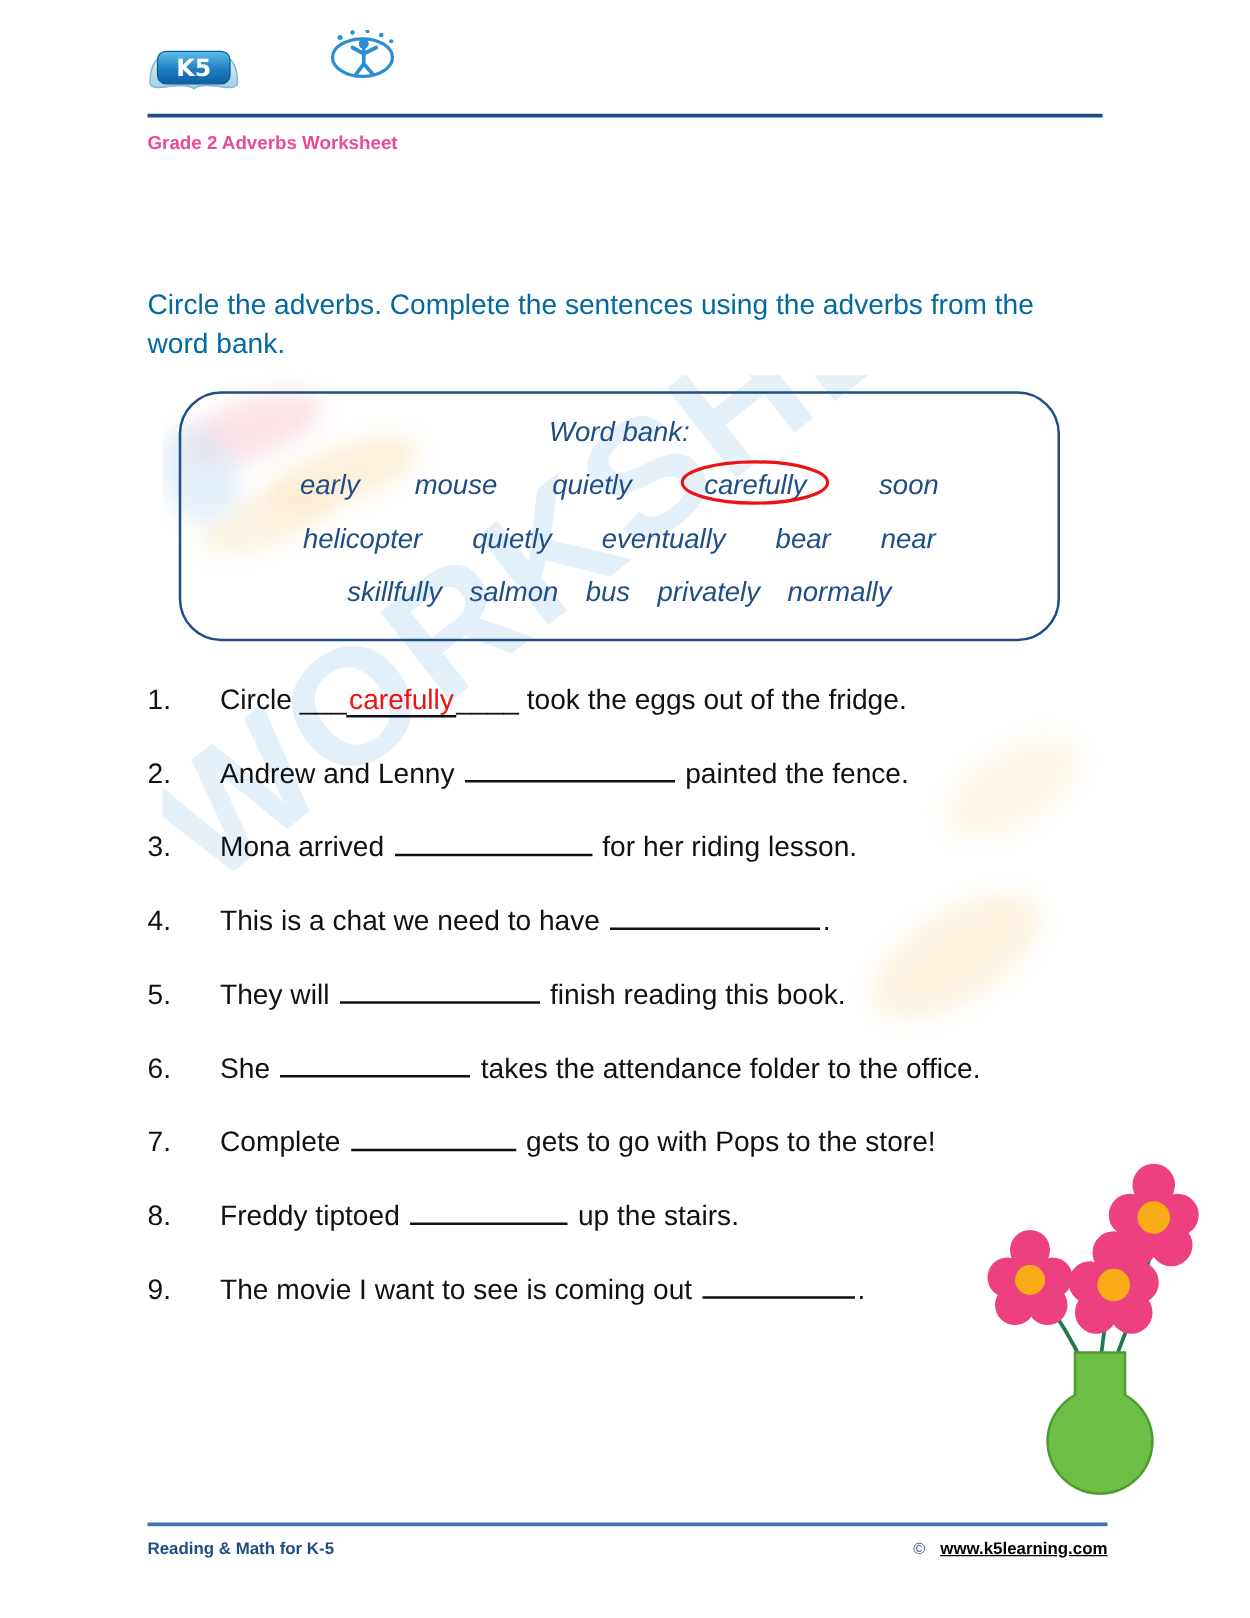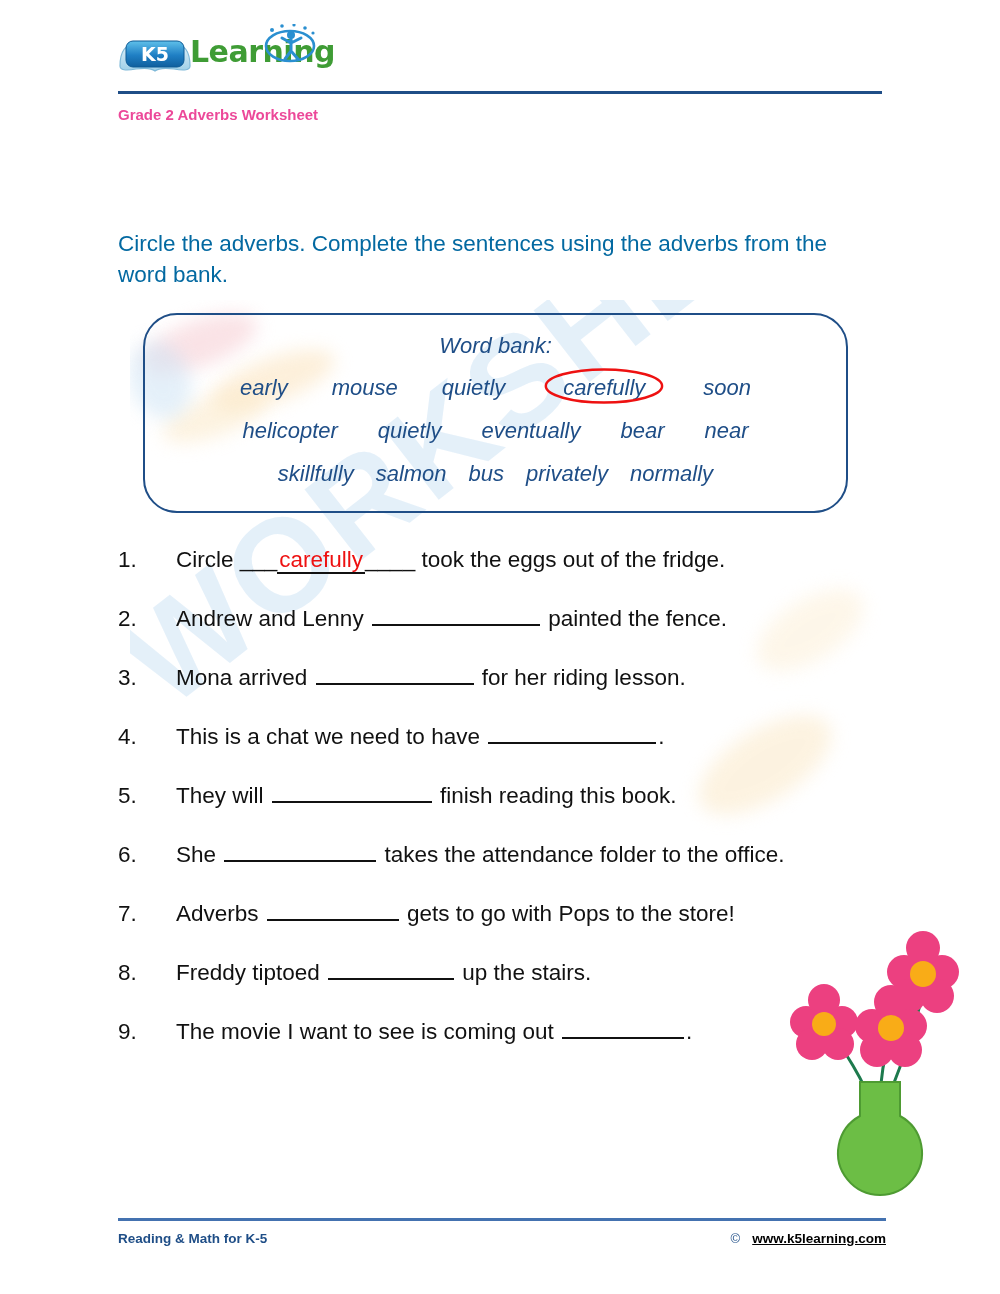--- a/index.html
+++ b/index.html
@@ -284,21 +284,20 @@
           </linearGradient>
           <linearGradient id="bookGrad" x1="0" y1="0" x2="0" y2="1">
             <stop offset="0%" stop-color="#dff0f9"></stop>
             <stop offset="100%" stop-color="#9fd0e8"></stop>
           </linearGradient>
         </defs>
         <path d="M2 30 Q2 8 18 8 Q32 8 37 14 Q42 8 56 8 Q72 8 72 30 Q72 36 56 33 Q42 31 37 35 Q32 31 18 33 Q2 36 2 30 Z" fill="url(#bookGrad)" stroke="#7fb9d8" stroke-width="1.2"></path>
         <rect x="8" y="5" width="58" height="26" rx="7" fill="url(#badgeGrad)" stroke="#0d5a95" stroke-width="1"></rect>
         <text x="37" y="25" font-family="DejaVu Sans, sans-serif" font-size="19" font-weight="bold" fill="#ffffff" text-anchor="middle">K5</text>
       </svg>
-      <div class="logo-word">Learning</div>
       <svg class="logo-swoosh" viewBox="0 0 60 44">
         <ellipse cx="30" cy="22" rx="24" ry="15" fill="none" stroke="#2a8fd0" stroke-width="2.6"></ellipse>
         <circle cx="31" cy="11" r="4" fill="#2a8fd0"></circle>
         <path d="M31 15 L31 28 M31 19 L22 14 M31 19 L41 14 M31 27 L25 35 M31 27 L38 35" stroke="#2a8fd0" stroke-width="3" stroke-linecap="round" fill="none"></path>
         <circle cx="12" cy="6" r="2" fill="#2a8fd0"></circle>
         <circle cx="22" cy="2" r="1.8" fill="#2a8fd0"></circle>
         <circle cx="34" cy="1" r="1.6" fill="#2a8fd0"></circle>
         <circle cx="45" cy="4" r="1.8" fill="#2a8fd0"></circle>
         <circle cx="53" cy="9" r="1.6" fill="#2a8fd0"></circle>
       </svg>
@@ -363,21 +362,21 @@
       <div class="question">
         <span class="q-num">5.</span>
         <span class="q-text"><span>They will </span><span class="blank" style="width: 160px;"></span><span> finish reading this book.</span></span>
       </div>
       <div class="question">
         <span class="q-num">6.</span>
         <span class="q-text"><span>She </span><span class="blank" style="width: 152px;"></span><span> takes the attendance folder to the office.</span></span>
       </div>
       <div class="question">
         <span class="q-num">7.</span>
-        <span class="q-text"><span>Adverbs </span><span class="blank" style="width: 132px;"></span><span> gets to go with Pops to the store!</span></span>
+        <span class="q-text"><span>Complete </span><span class="blank" style="width: 132px;"></span><span> gets to go with Pops to the store!</span></span>
       </div>
       <div class="question">
         <span class="q-num">8.</span>
         <span class="q-text"><span>Freddy tiptoed </span><span class="blank" style="width: 126px;"></span><span> up the stairs.</span></span>
       </div>
       <div class="question">
         <span class="q-num">9.</span>
         <span class="q-text"><span>The movie I want to see is coming out </span><span class="blank" style="width: 122px;"></span><span>.</span></span>
       </div>
     </div>

